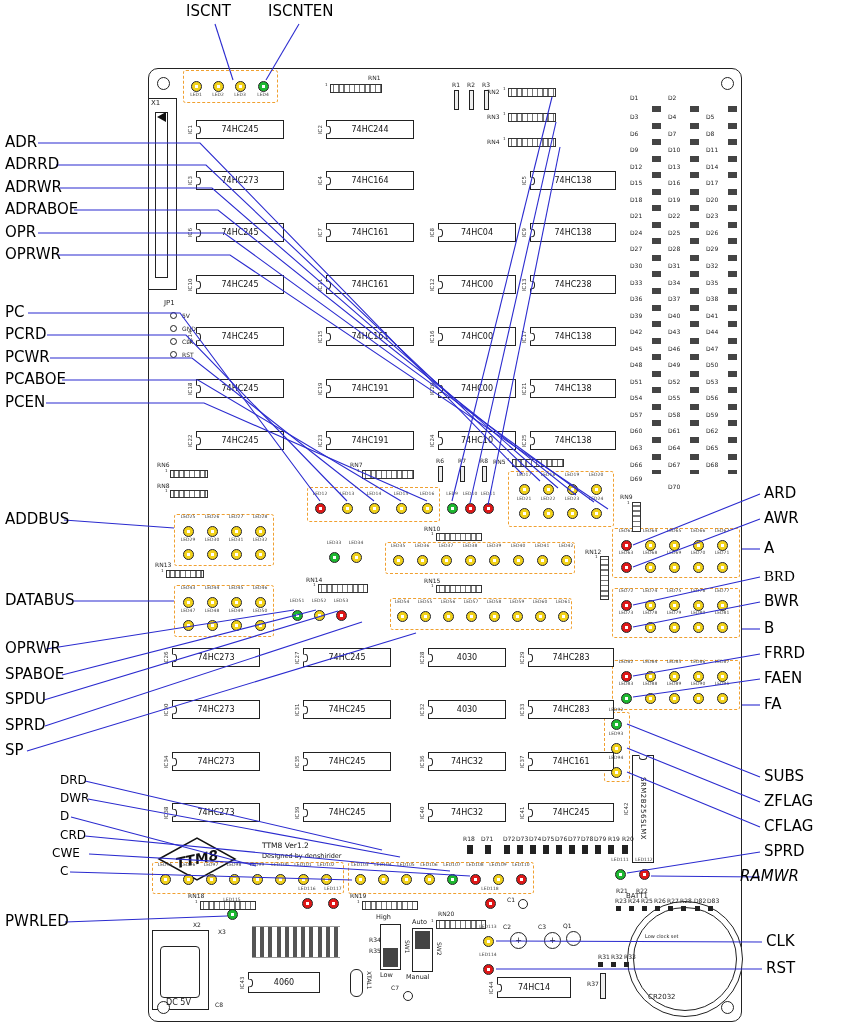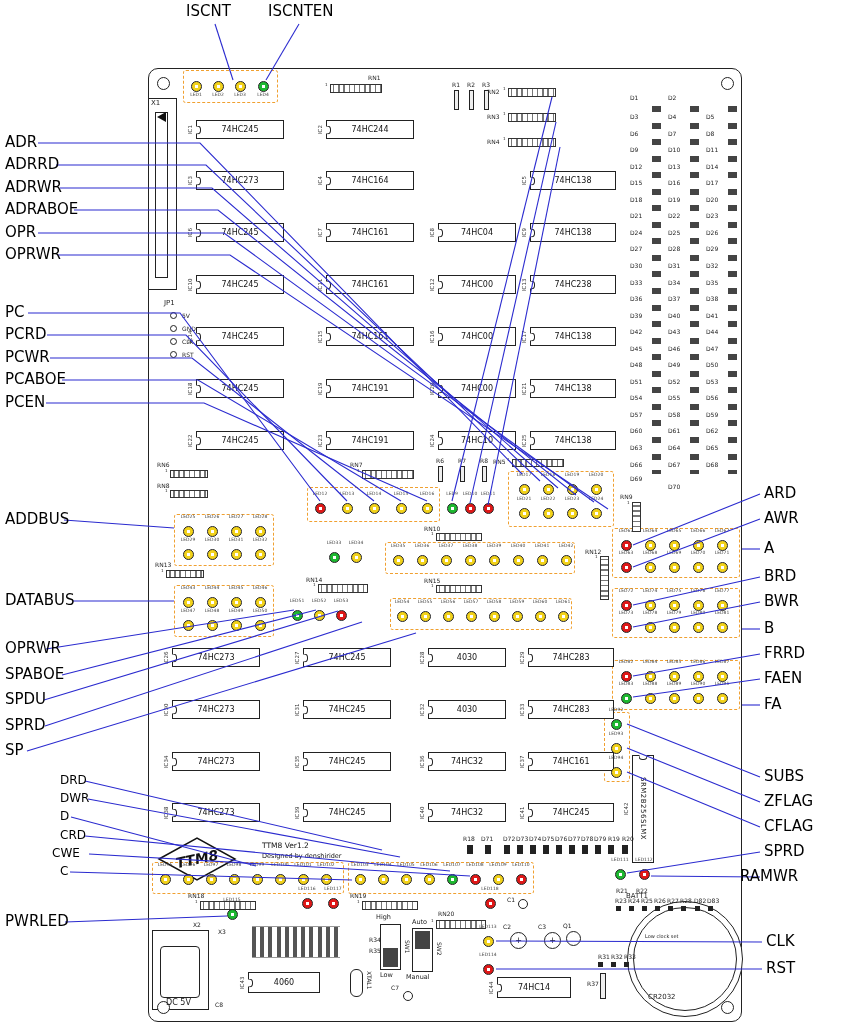--- a/index.html
+++ b/index.html
@@ -813,26 +813,26 @@
     <div class="abs callout c12" style="left: 60px; top: 774px;">DRD</div>
     <div class="abs callout c12" style="left: 60px; top: 792px;">DWR</div>
     <div class="abs callout c12" style="left: 60px; top: 810px;">D</div>
     <div class="abs callout c12" style="left: 60px; top: 829px;">CRD</div>
     <div class="abs callout c12" style="left: 52px; top: 847px;">CWE</div>
     <div class="abs callout c12" style="left: 60px; top: 865px;">C</div>
     <div class="abs callout c15" style="left: 5px; top: 913px;">PWRLED</div>
     <div class="abs callout c15" style="left: 764px; top: 485px;">ARD</div>
     <div class="abs callout c15" style="left: 764px; top: 510px;">AWR</div>
     <div class="abs callout c15" style="left: 764px; top: 540px;">A</div>
-    <div class="abs callout c15" style="left: 764px; top: 568px;">BRD</div>
+    <div class="abs callout c15" style="left: 764px; top: 568px; font-family: Liberation Serif, serif;">BRD</div>
     <div class="abs callout c15" style="left: 764px; top: 593px;">BWR</div>
     <div class="abs callout c15" style="left: 764px; top: 620px;">B</div>
     <div class="abs callout c15" style="left: 764px; top: 645px;">FRRD</div>
     <div class="abs callout c15" style="left: 764px; top: 670px;">FAEN</div>
     <div class="abs callout c15" style="left: 764px; top: 696px;">FA</div>
     <div class="abs callout c15" style="left: 764px; top: 768px;">SUBS</div>
     <div class="abs callout c15" style="left: 764px; top: 793px;">ZFLAG</div>
     <div class="abs callout c15" style="left: 764px; top: 818px;">CFLAG</div>
     <div class="abs callout c15" style="left: 764px; top: 843px;">SPRD</div>
-    <div class="abs callout c15" style="left: 740px; top: 868px;">RAMWR</div>
+    <div class="abs callout c15" style="left: 740px; top: 868px; font-style: italic;">RAMWR</div>
     <div class="abs callout c15" style="left: 766px; top: 933px;">CLK</div>
     <div class="abs callout c15" style="left: 766px; top: 960px;">RST</div>
   </div>
 
 </body></html>

